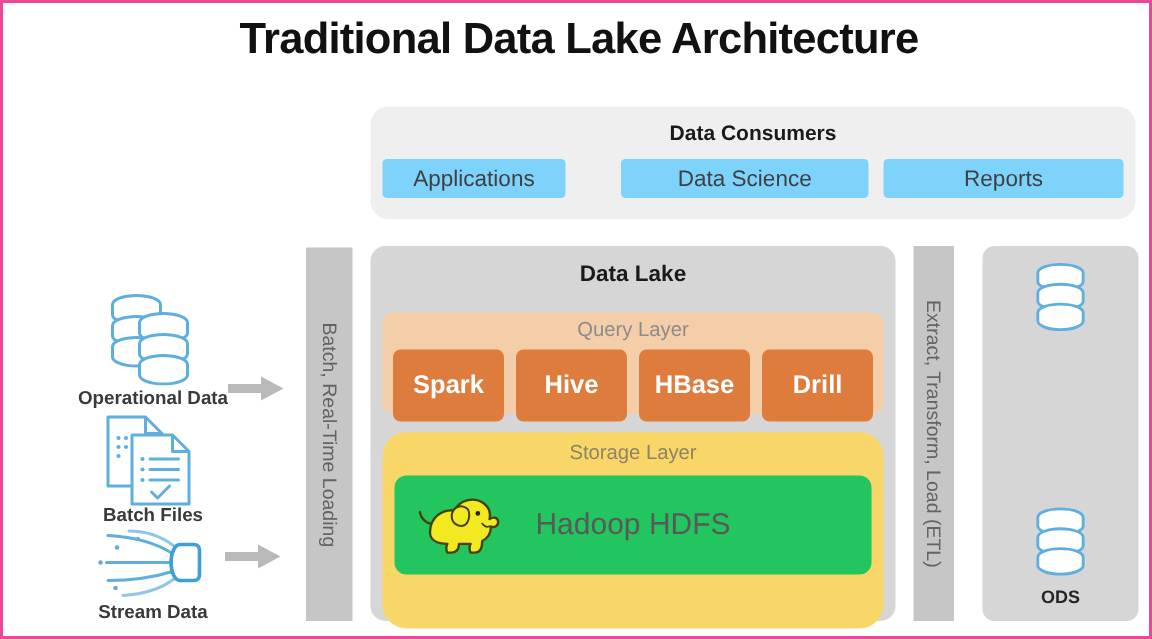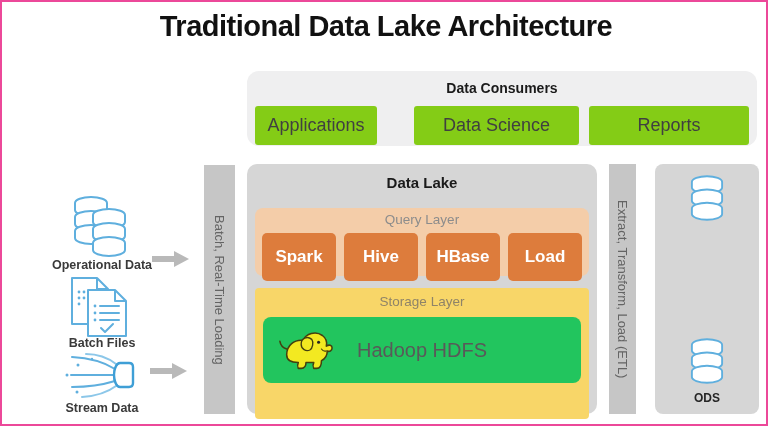--- a/index.html
+++ b/index.html
@@ -13,22 +13,22 @@
 
   
   #main-title{
     left:0;top:8px;width:768px;text-align:center;
     font-size:29px;font-weight:700;color:#111;letter-spacing:-0.5px;
   }
 
   
   #consumers{left:245px;top:69px;width:510px;height:75px;background:#efeff0;border-radius:12px;}
   #consumers .panel-title{left:0;top:9px;width:100%;text-align:center;font-size:14px;font-weight:700;color:#1a1a1a;}
-  .consumer-box{top:35px;height:39px;background:#84cc16;border-radius:3px;
-    display:flex;align-items:center;justify-content:center;font-size:18px;color:#404040;}
+  .consumer-box{top:35px;height:26px;background:#7dd3fc;border-radius:3px;
+    display:flex;align-items:center;justify-content:center;font-size:15px;color:#404040;}
   #consumer-0{left:8px;width:122px;}
   #consumer-1{left:167px;width:165px;}
   #consumer-2{left:342px;width:160px;}
 
   
   .source-label{text-align:center;font-size:12.5px;font-weight:600;color:#3a3a3a;width:140px;left:30px;}
   .flow-arrow{width:38px;height:18px;}
 
   
   .vbar{background:#c6c6c6;display:flex;align-items:center;justify-content:center;}
@@ -37,21 +37,21 @@
   #etl-bar{left:607px;top:162px;width:27px;height:250px;}
 
   
   #data-lake{left:245px;top:162px;width:350px;height:250px;background:#d6d6d6;border-radius:10px;}
   #data-lake .panel-title{left:0;top:10px;width:100%;text-align:center;font-size:15px;font-weight:700;color:#1a1a1a;}
   #query-layer{left:8px;top:44px;width:334px;height:68px;background:#f4cda9;border-radius:8px;}
   #query-layer .layer-title{left:0;top:4px;width:100%;text-align:center;font-size:13.5px;color:#8c8c8c;}
   #engine-row{left:7px;top:25px;width:320px;height:48px;display:flex;gap:8px;text-align:center;}
   .engine-btn{flex:1;background:#dd7c3c;border-radius:5px;display:flex;align-items:center;justify-content:center;
     color:#fff;font-size:17px;font-weight:700;}
-  #storage-layer{left:8px;top:124px;width:334px;height:131px;background:#f8d668;border-radius:4px;}
+  #storage-layer{left:8px;top:124px;width:334px;height:131px;background:#f8d668;border-radius:16px;}
   #storage-layer .layer-title{left:0;top:6px;width:100%;text-align:center;font-size:13.5px;color:#8f8468;}
   #storage-inner{left:8px;top:29px;width:318px;height:66px;background:#22c55e;border-radius:8px;}
   #hdfs-label{left:0;top:0;width:100%;height:66px;display:flex;align-items:center;justify-content:center;
     font-size:20px;color:#595959;}
   #hadoop-elephant{left:14px;top:10px;}
 
   
   #destinations{left:653px;top:162px;width:104px;height:250px;background:#d6d6d6;border-radius:8px;
     display:flex;flex-direction:column;align-items:center;justify-content:space-between;padding:10px 4px 8px 4px;}
   .dest-group{display:flex;flex-direction:column;align-items:center;}
@@ -153,21 +153,21 @@
 
   <div class="abs" id="data-lake">
     <div class="abs panel-title">Data Lake</div>
 
     <div class="abs" id="query-layer">
       <div class="abs layer-title">Query Layer</div>
       <div class="abs" id="engine-row">
         <div class="engine-btn">Spark</div>
         <div class="engine-btn">Hive</div>
         <div class="engine-btn">HBase</div>
-        <div class="engine-btn">Load</div>
+        <div class="engine-btn">Drill</div>
       </div>
     </div>
 
     <div class="abs" id="storage-layer">
       <div class="abs layer-title">Storage Layer</div>
       <div class="abs" id="storage-inner">
         <div class="abs" id="hadoop-elephant">
           <svg width="58" height="46" viewBox="0 0 60 46">
             <path d="M10,22 Q4,20 3,14" fill="none" stroke="#44400f" stroke-width="1.6" stroke-linecap="round"></path>
             <path d="M10,28 C10,18 18,12 27,13 C30,6 40,3 47,8 C51,11 52,15 51,19

